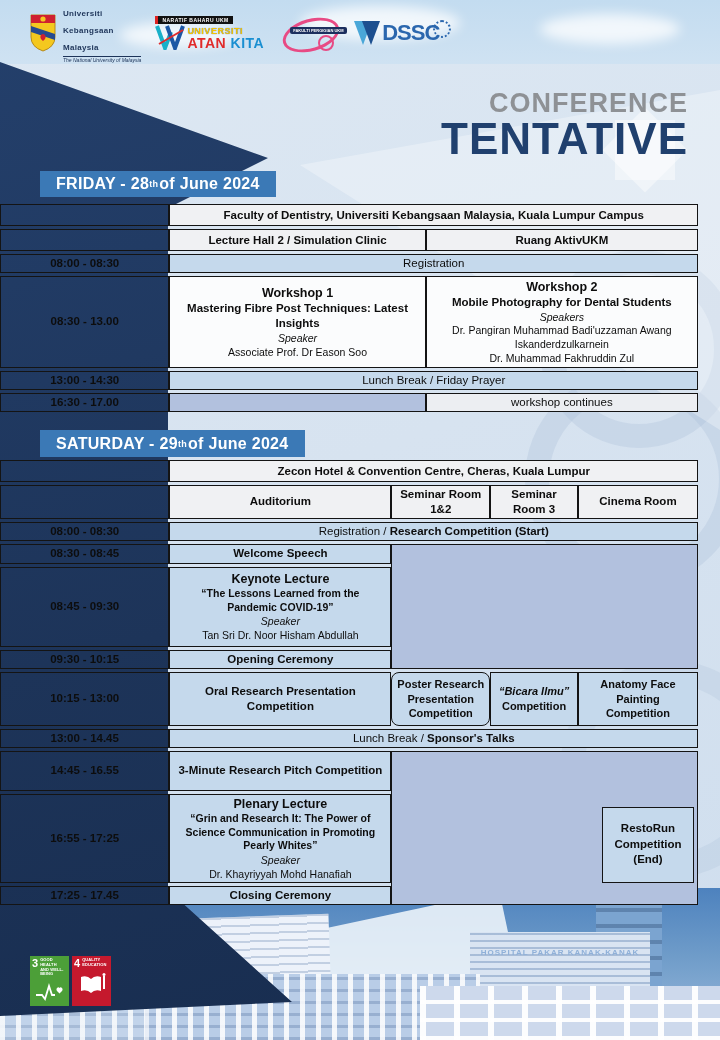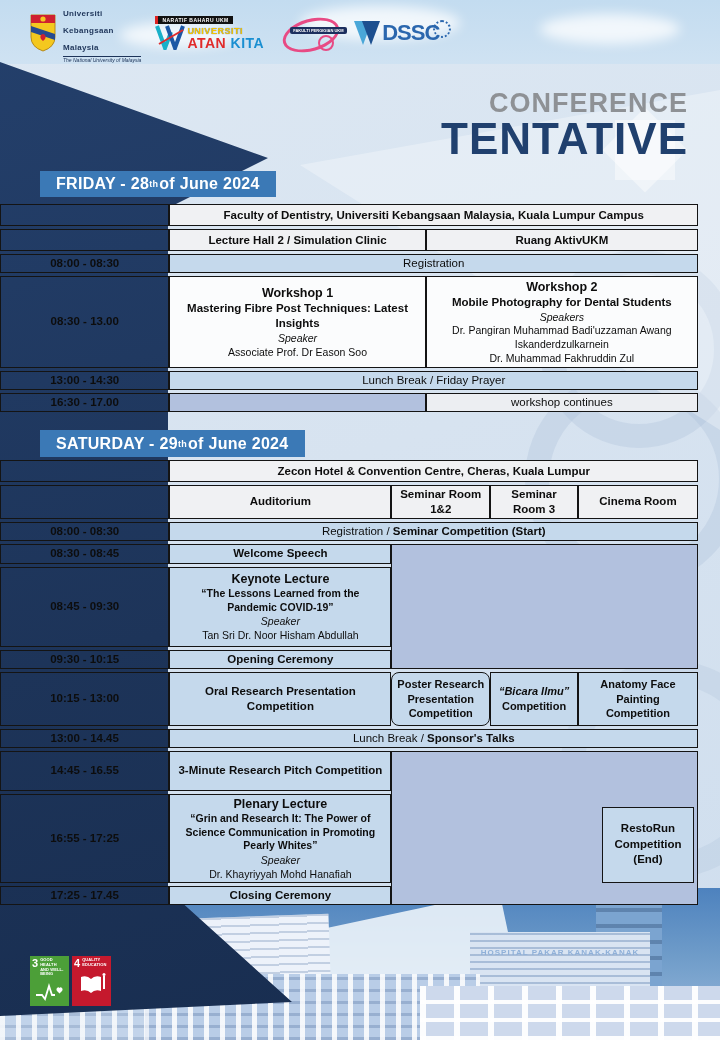--- a/index.html
+++ b/index.html
@@ -253,21 +253,21 @@
     <tr style="height:33px;">
       <td class="timecell"></td>
       <td class="hdr">Auditorium</td>
       <td class="hdr">Seminar Room 1&amp;2</td>
       <td class="hdr">Seminar Room 3</td>
       <td class="hdr">Cinema Room</td>
     </tr>
     <tr style="height:18px;">
       <td class="timecell">08:00 - 08:30</td>
       <td class="lb" colspan="4">
-        <span>Registration / </span><span class="b">Seminar Competition (Start)</span>
+        <span>Registration / </span><span class="b">Research Competition (Start)</span>
       </td>
     </tr>
     <tr style="height:20px;">
       <td class="timecell">08:30 - 08:45</td>
       <td class="lb b">Welcome Speech</td>
       <td class="pw" colspan="3" rowspan="3"></td>
     </tr>
     <tr style="height:80px;">
       <td class="timecell">08:45 - 09:30</td>
       <td class="lb cellblock">

